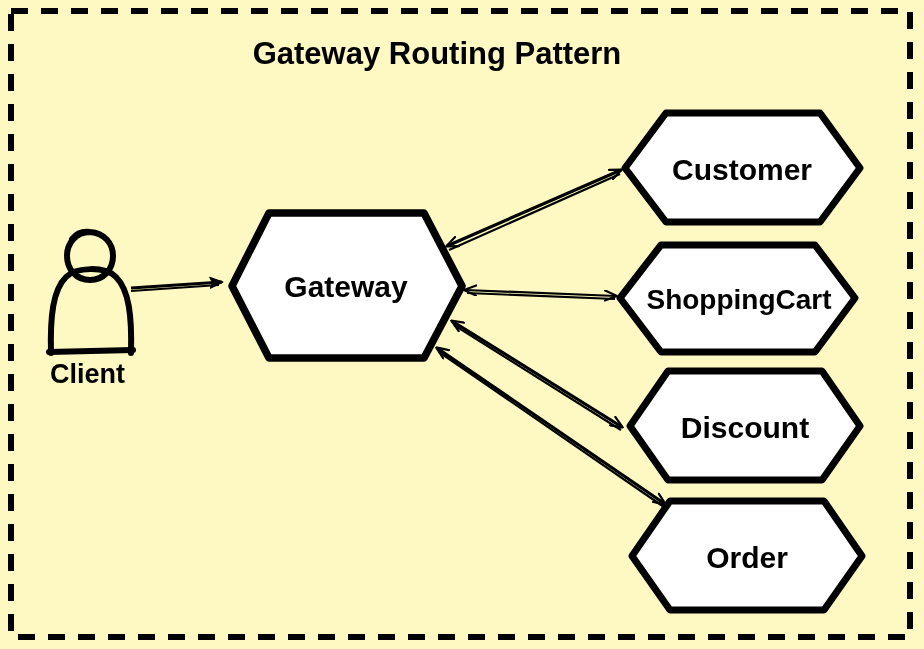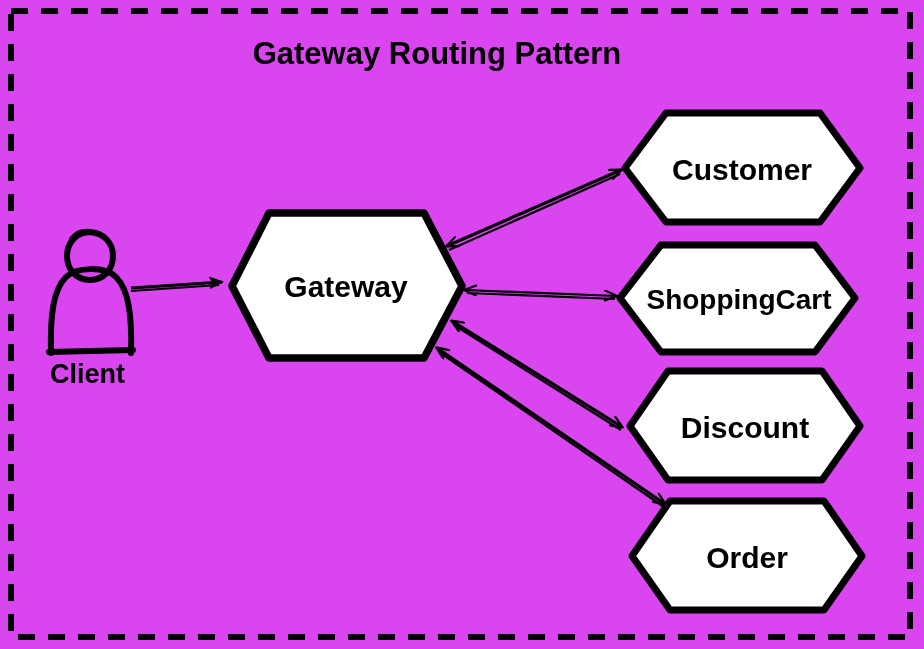--- a/index.html
+++ b/index.html
@@ -7,21 +7,21 @@
     padding: 0;
     background: #ffffff;
   }
   body {
     font-family: "Liberation Sans", sans-serif;
   }
   #canvas {
     position: relative;
     width: 924px;
     height: 649px;
-    background: #d946ef;
+    background: #fef9c3;
     overflow: hidden;
   }
   #diagram-svg {
     position: absolute;
     left: 0;
     top: 0;
     width: 924px;
     height: 649px;
   }
   .diag-title {

